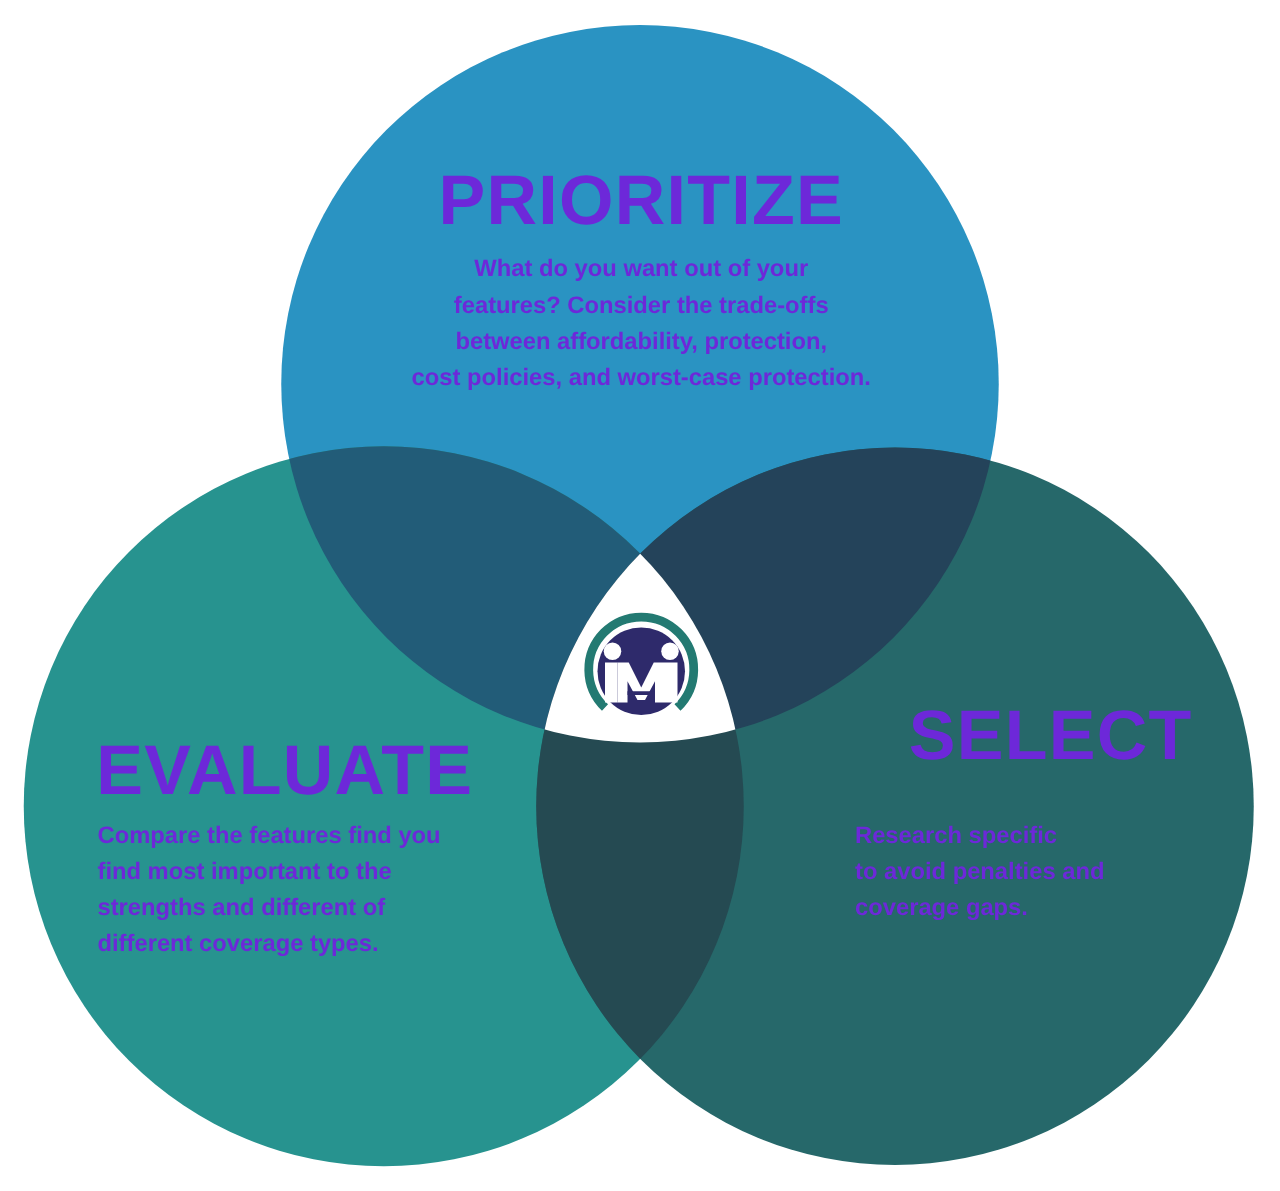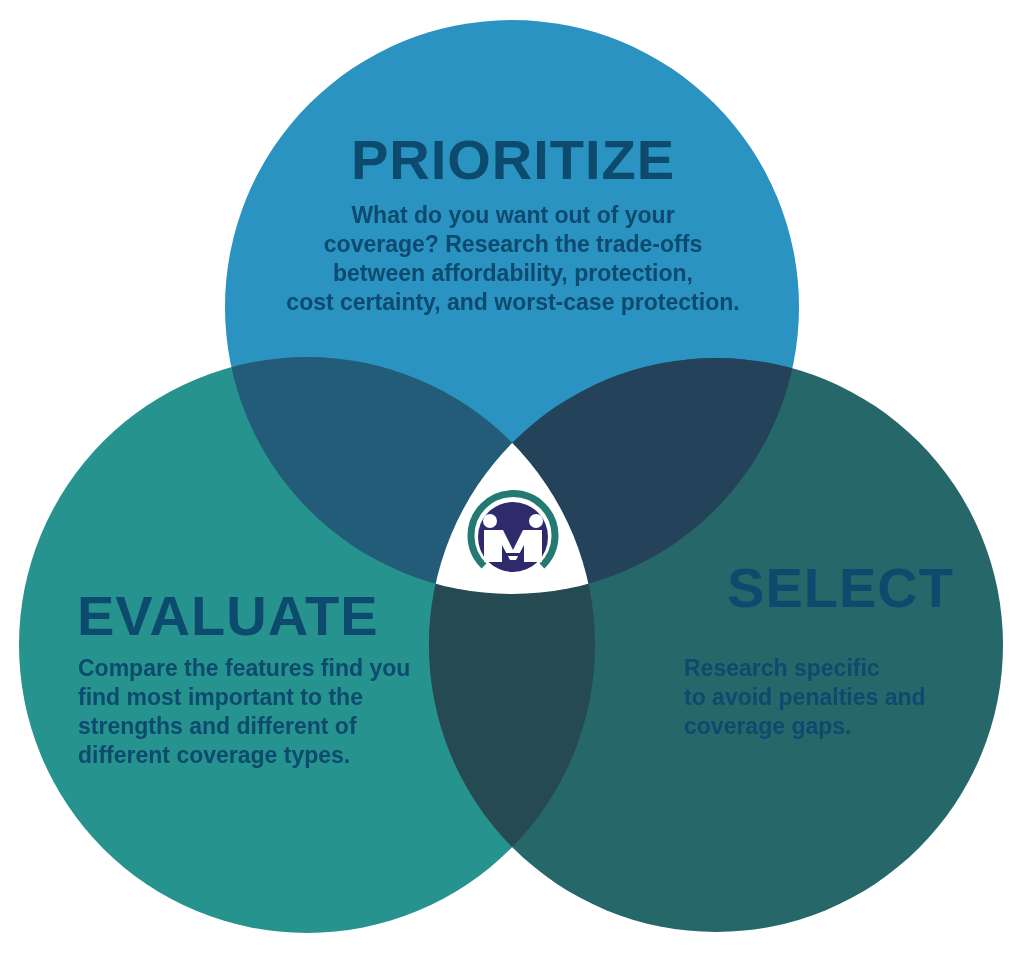--- a/index.html
+++ b/index.html
@@ -1,20 +1,20 @@
 <!DOCTYPE html>
 <html><head>
 <meta charset="utf-8">
 <style>
   html, body { margin:0; padding:0; background:#ffffff; }
   body { width:1024px; height:953px; position:relative; overflow:hidden; font-family:"Liberation Sans", sans-serif; }
   #venn { position:absolute; left:0; top:0; }
-  .label { position:absolute; color:#0c4a6e; }
+  .label { position:absolute; color:#6d28d9; }
   .title { font-weight:700; font-size:56px; letter-spacing:1px; line-height:1; }
-  .desc { font-weight:700; font-size:23px; line-height:29px; }
+  .desc { font-weight:700; font-size:19px; line-height:29px; }
   #prioritize-title { left:300px; width:426px; top:132px; text-align:center; }
   #prioritize-desc { left:280px; width:466px; top:201px; text-align:center; }
   #evaluate-title { left:77px; top:588px; }
   #evaluate-desc { left:78px; top:654px; width:310px; }
   #select-title { right:70px; top:560px; text-align:right; }
   #select-desc { right:80px; top:654px; width:260px; text-align:left; }
   .line { display:block; white-space:nowrap; }
 </style>
 </head>
 <body>
@@ -63,23 +63,23 @@
     <rect x="532" y="530" width="10" height="32" fill="#ffffff"></rect>
 
     <path d="M 494 530 L 503 530 L 513 550 L 523 530 L 532 530 L 532 562 L 524 562 L 524 545 L 516 560 L 510 560 L 502 545 L 502 562 L 494 562 Z" fill="#ffffff"></path>
     <rect x="502" y="553" width="22" height="3" fill="#2e2a6b"></rect>
   </g>
 </svg>
 
 <div class="label title" id="prioritize-title">PRIORITIZE</div>
 <div class="label desc" id="prioritize-desc">
   <span class="line">What do you want out of your</span>
-  <span class="line">coverage? Research the trade-offs</span>
+  <span class="line">features? Consider the trade-offs</span>
   <span class="line">between affordability, protection,</span>
-  <span class="line">cost certainty, and worst-case protection.</span>
+  <span class="line">cost policies, and worst-case protection.</span>
 </div>
 
 <div class="label title" id="evaluate-title">EVALUATE</div>
 <div class="label desc" id="evaluate-desc">
   <span class="line">Compare the features find you</span>
   <span class="line">find most important to the</span>
   <span class="line">strengths and different of</span>
   <span class="line">different coverage types.</span>
 </div>
 

